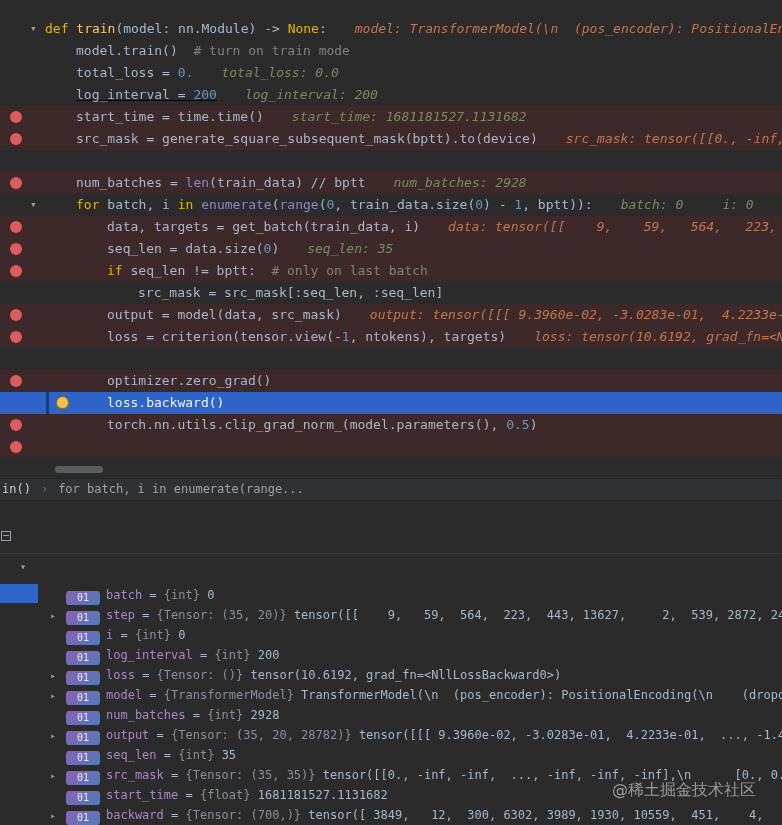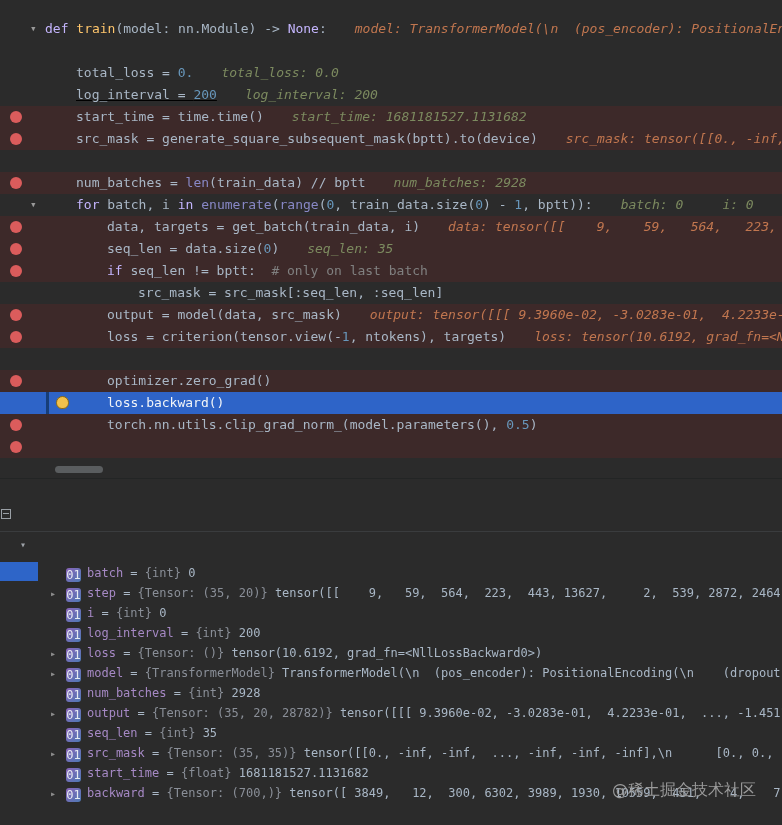--- a/index.html
+++ b/index.html
@@ -10,21 +10,21 @@
   .editor{position:relative;height:478px;background:#2B2B2B;overflow:hidden;padding-top:18px}
   .code-line{position:relative;height:22px;line-height:22px;white-space:pre;overflow:hidden;padding-left:45px;font-size:13px}
   .bg-red{background:var(--breakpoint-line-bg,#3D2929)}
   .bg-blue{background:var(--execution-line-bg,#2E64C8)}
   .bg-blue .tok-txt{color:#F2F5F8}
   .gutter{position:absolute;left:0;top:0;width:45px;height:22px}
   .bp-dot{position:absolute;left:10px;top:5px;width:12px;height:12px;border-radius:50%;background:var(--breakpoint-dot,#DB5C5C)}
   .fold{position:absolute;left:30px;top:0;color:#9A9A9A;font-size:11px;line-height:22px}
   .caret-bar{position:absolute;left:46px;top:0;width:3px;height:22px;background:#173E78}
   .bulb{position:absolute;left:56px;top:4px;width:13px;height:13px;border-radius:50% 50% 45% 45%;background:#F2C14C;border:1px solid #8A6914}
-  .tok-kw{color:#c4b5fd}.tok-fn{color:#FFC66C}.tok-num{color:#6897BB}
+  .tok-kw{color:#eab308}.tok-fn{color:#FFC66C}.tok-num{color:#6897BB}
   .tok-builtin{color:#8888C6}.tok-cmt{color:#808080}.tok-txt{color:#A9B7C6}
   .hint{font-style:italic;margin-left:28px}
   .hint-olive{color:#7C8A5F}.hint-orange{color:#C1764F}
   .hscroll{position:absolute;left:55px;top:466px;width:48px;height:7px;border-radius:4px;background:#5A5D5F}
 
   
   .breadcrumbs{height:22px;line-height:20px;background:#2F3133;border-top:1px solid #232525;font-size:12px;padding-left:2px;display:flex;gap:10px;color:#9CA3AA}
   .crumb{color:#9CA3AA}.crumb-left{color:#C8CCD0}.crumb-sep{color:#6E7377}
 
   
@@ -33,37 +33,37 @@
   .tw-icon::after{content:"";position:absolute;left:1px;right:1px;top:3px;height:1px;background:#9AA0A6}
 
   
   .vars-panel{height:272px;background:#2B2B2B;border-top:1px solid #3A3C3E;position:relative;font-size:12px;overflow:hidden}
   .eval-row{height:26px;line-height:26px;position:relative;padding-left:40px;white-space:pre;overflow:hidden}
   .eval-arrow{position:absolute;left:20px;top:0;color:#9DA2A8;font-size:10px}
   .frames-sliver{position:absolute;left:0;top:30px;width:38px;height:19px;background:var(--selection-blue,#2E65C8)}
   #var-rows{padding-top:5px}
   .var-row{height:20px;line-height:20px;white-space:pre;overflow:hidden;padding-left:50px;position:relative}
   .vchev{display:inline-block;width:16px;color:#8C8C8C;font-size:10px}
-  .vicon{display:inline-block;width:15px;height:14px;border-radius:3px;background:linear-gradient(135deg,#8A64B8 0%,#4E7AB5 100%);color:#E6EBF2;font-size:12px;line-height:14px;text-align:center;vertical-align:-2px;margin-right:6px}
+  .vicon{display:inline-block;width:34px;height:14px;border-radius:3px;background:linear-gradient(135deg,#8A64B8 0%,#4E7AB5 100%);color:#E6EBF2;font-size:10px;line-height:14px;text-align:center;vertical-align:-2px;margin-right:6px}
   .vname{color:#A689C5}
   .veq{color:#A9B7C6}
   .vtype{color:#8A8F98}
   .vval{color:#A9B7C6}
 
   .watermark{position:absolute;left:612px;top:780px;color:#9A9A9A;font-family:"DejaVu Sans",sans-serif;font-size:16px}
 </style>
 </head>
 <body>
 
 <div class="screen">
 
   <div class="editor">
     <div id="code-lines">
         <div class="code-line"><span class="gutter"><span class="fold">▾</span></span><span class="code-text" style="padding-left: 0px;"><span class="tok-kw">def </span><span class="tok-fn">train</span><span class="tok-txt">(model: nn.Module) -&gt; </span><span class="tok-kw">None</span><span class="tok-txt">:</span></span><span class="hint hint-orange">model: TransformerModel(\n  (pos_encoder): PositionalEncoding(</span></div>
-        <div class="code-line"><span class="gutter"></span></div>
+        <div class="code-line"><span class="gutter"></span><span class="code-text" style="padding-left: 31px;"><span class="tok-txt">model.train()  </span><span class="tok-cmt"># turn on train mode</span></span></div>
         <div class="code-line"><span class="gutter"></span><span class="code-text" style="padding-left: 31px;"><span class="tok-txt">total_loss = </span><span class="tok-num">0.</span></span><span class="hint hint-olive">total_loss: 0.0</span></div>
         <div class="code-line"><span class="gutter"></span><span class="code-text" style="padding-left: 31px; text-decoration: underline;"><span class="tok-txt">log_interval = </span><span class="tok-num">200</span></span><span class="hint hint-olive">log_interval: 200</span></div>
         <div class="code-line bg-red"><span class="gutter"><span class="bp-dot"></span></span><span class="code-text" style="padding-left: 31px;"><span class="tok-txt">start_time = time.time()</span></span><span class="hint hint-olive">start_time: 1681181527.1131682</span></div>
         <div class="code-line bg-red"><span class="gutter"><span class="bp-dot"></span></span><span class="code-text" style="padding-left: 31px;"><span class="tok-txt">src_mask = generate_square_subsequent_mask(bptt).to(device)</span></span><span class="hint hint-orange">src_mask: tensor([[0., -inf, -inf,  ...,</span></div>
         <div class="code-line"><span class="gutter"></span><span class="code-text" style="padding-left: 0px;"></span></div>
         <div class="code-line bg-red"><span class="gutter"><span class="bp-dot"></span></span><span class="code-text" style="padding-left: 31px;"><span class="tok-txt">num_batches = </span><span class="tok-builtin">len</span><span class="tok-txt">(train_data) // bptt</span></span><span class="hint hint-olive">num_batches: 2928</span></div>
         <div class="code-line"><span class="gutter"><span class="fold">▾</span></span><span class="code-text" style="padding-left: 31px;"><span class="tok-kw">for</span><span class="tok-txt"> batch, i </span><span class="tok-kw">in</span><span class="tok-txt"> </span><span class="tok-builtin">enumerate</span><span class="tok-txt">(</span><span class="tok-builtin">range</span><span class="tok-txt">(</span><span class="tok-num">0</span><span class="tok-txt">, train_data.size(</span><span class="tok-num">0</span><span class="tok-txt">) - </span><span class="tok-num">1</span><span class="tok-txt">, bptt)):</span></span><span class="hint hint-olive">batch: 0     i: 0</span></div>
         <div class="code-line bg-red"><span class="gutter"><span class="bp-dot"></span></span><span class="code-text" style="padding-left: 62px;"><span class="tok-txt">data, targets = get_batch(train_data, i)</span></span><span class="hint hint-orange">data: tensor([[    9,    59,   564,   223,</span></div>
         <div class="code-line bg-red"><span class="gutter"><span class="bp-dot"></span></span><span class="code-text" style="padding-left: 62px;"><span class="tok-txt">seq_len = data.size(</span><span class="tok-num">0</span><span class="tok-txt">)</span></span><span class="hint hint-olive">seq_len: 35</span></div>
         <div class="code-line bg-red"><span class="gutter"><span class="bp-dot"></span></span><span class="code-text" style="padding-left: 62px;"><span class="tok-kw">if</span><span class="tok-txt"> seq_len != bptt:  </span><span class="tok-cmt"># only on last batch</span></span></div>
@@ -72,20 +72,25 @@
         <div class="code-line bg-red"><span class="gutter"><span class="bp-dot"></span></span><span class="code-text" style="padding-left: 62px;"><span class="tok-txt">loss = criterion(tensor.view(-</span><span class="tok-num">1</span><span class="tok-txt">, ntokens), targets)</span></span><span class="hint hint-orange">loss: tensor(10.6192, grad_fn=&lt;NllLossBackward0&gt;)</span></div>
         <div class="code-line"><span class="gutter"></span><span class="code-text" style="padding-left: 0px;"></span></div>
         <div class="code-line bg-red"><span class="gutter"><span class="bp-dot"></span></span><span class="code-text" style="padding-left: 62px;"><span class="tok-txt">optimizer.zero_grad()</span></span></div>
         <div class="code-line bg-blue"><span class="gutter"></span><span class="caret-bar"></span><span class="bulb"></span><span class="code-text" style="padding-left: 62px;"><span class="tok-txt">loss.backward()</span></span></div>
         <div class="code-line bg-red"><span class="gutter"><span class="bp-dot"></span></span><span class="code-text" style="padding-left: 62px;"><span class="tok-txt">torch.nn.utils.clip_grad_norm_(model.parameters(), </span><span class="tok-num">0.5</span><span class="tok-txt">)</span></span></div>
         <div class="code-line bg-red"><span class="gutter"><span class="bp-dot"></span></span></div>
       </div>
     <div class="hscroll"></div>
   </div>
 
+  <div class="breadcrumbs">
+    <span class="crumb crumb-left">in()</span>
+    <span class="crumb-sep">›</span>
+    <span class="crumb">for batch, i in enumerate(range...</span>
+  </div>
 
   <div class="debug-gap">
     <span class="tw-icon"></span>
   </div>
 
   <div class="vars-panel">
     <div class="eval-row">
       <span class="eval-arrow">▾</span>
       
     </div>

